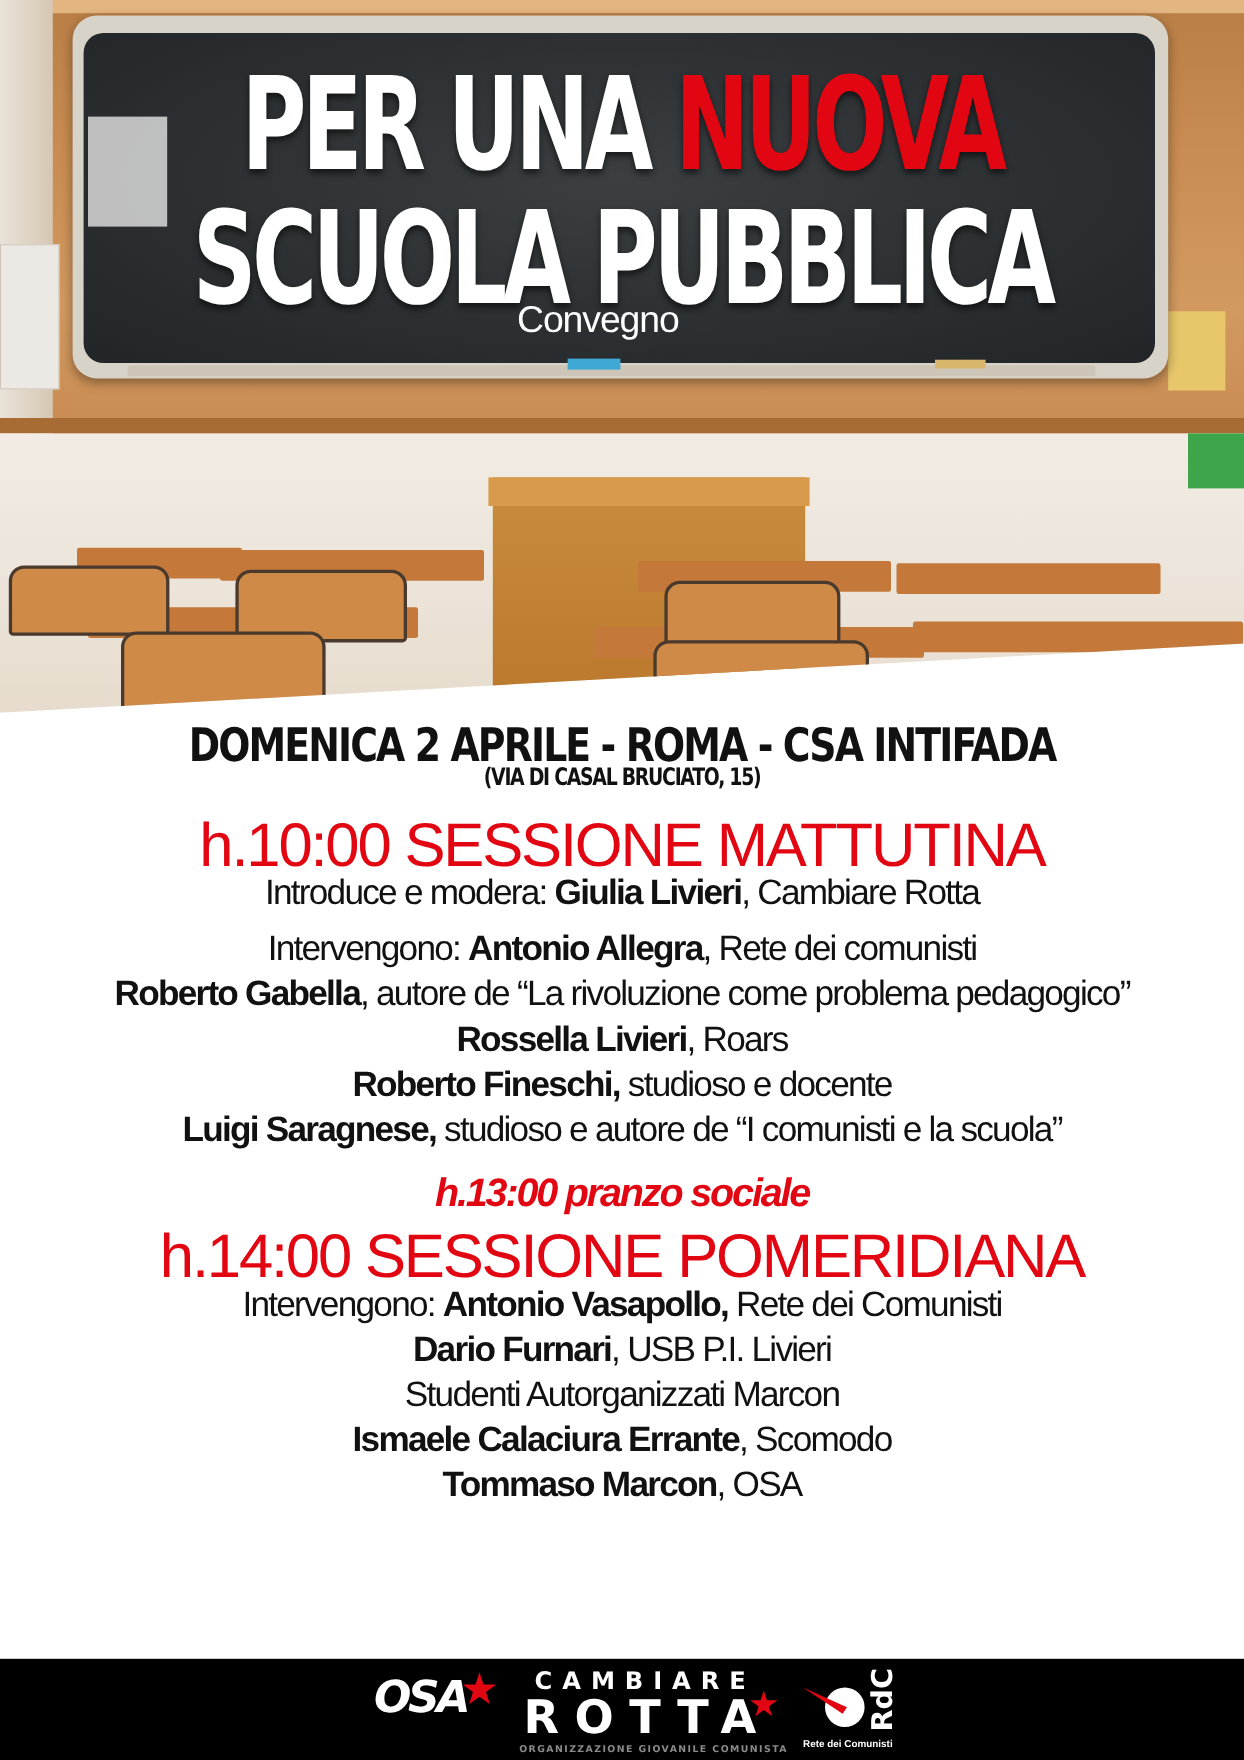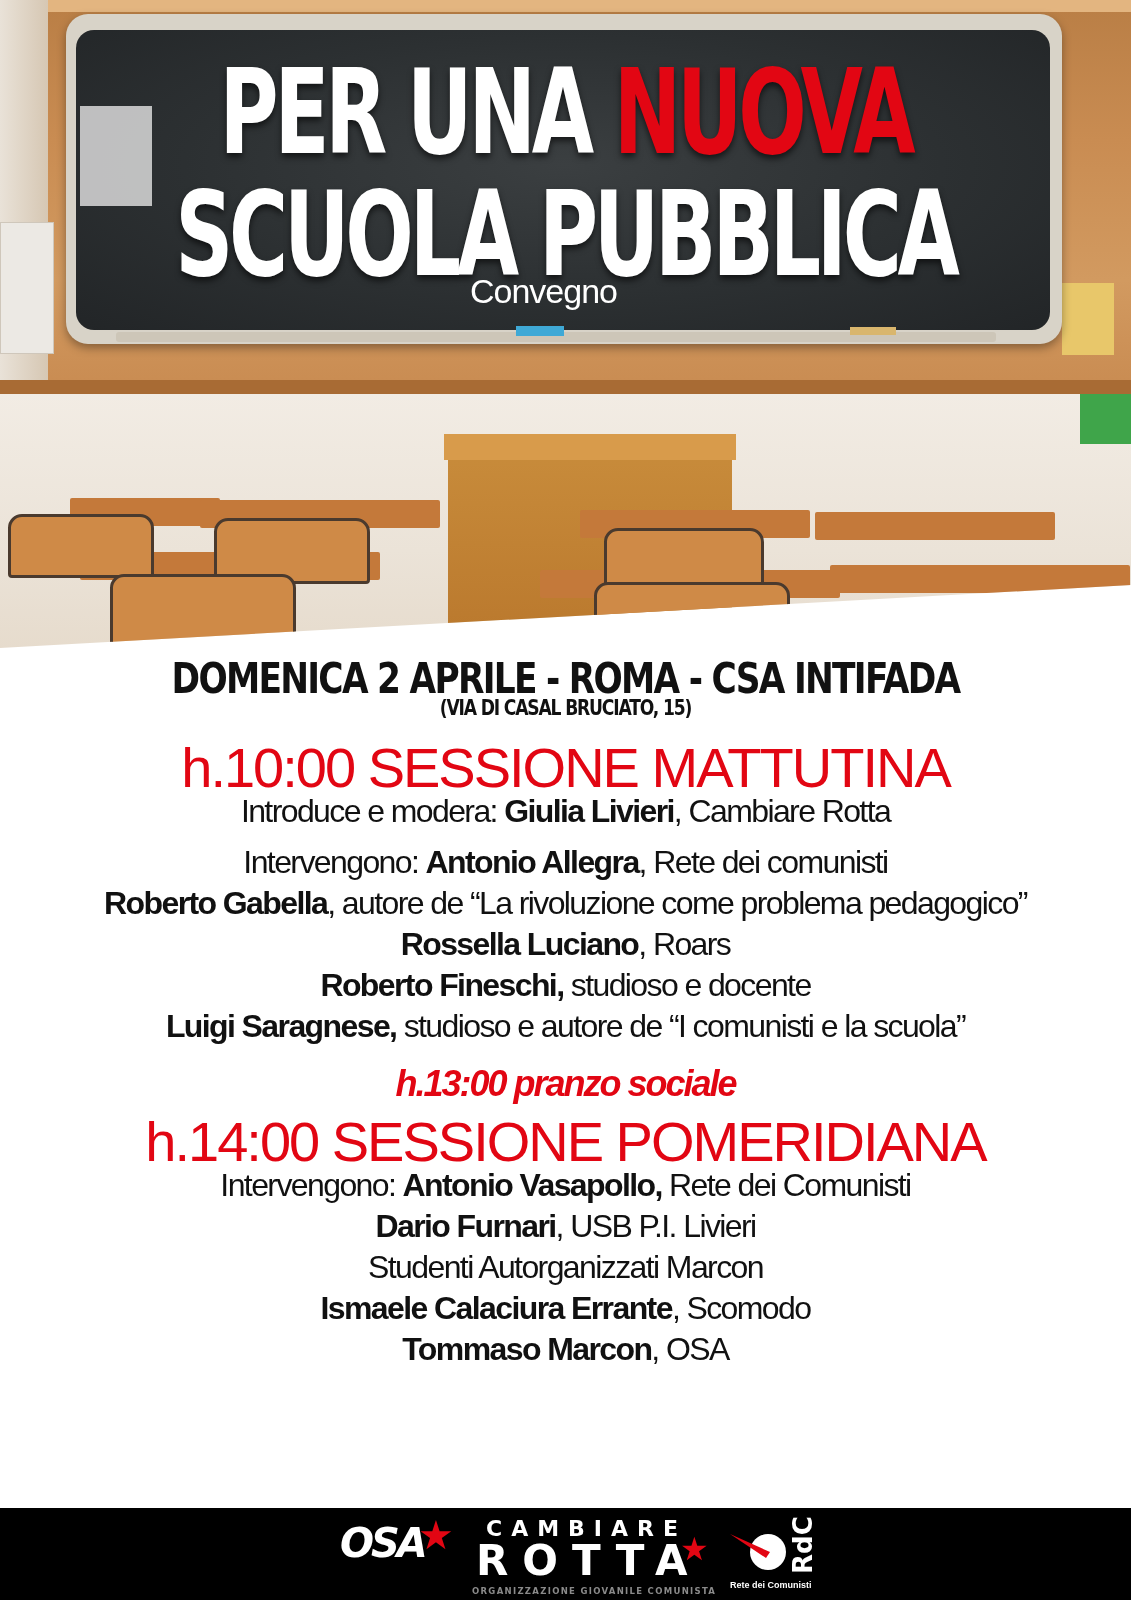--- a/index.html
+++ b/index.html
@@ -112,21 +112,21 @@
 
 <div class="content">
   <div class="when">DOMENICA 2 APRILE - ROMA - CSA INTIFADA</div>
   <div class="where">(VIA DI CASAL BRUCIATO, 15)</div>
 
   <div class="session-title s1">h.10:00 SESSIONE MATTUTINA</div>
   <div class="line"><span>Introduce e modera: </span><b>Giulia Livieri</b><span>, Cambiare Rotta</span></div>
   <div class="gap"></div>
   <div class="line"><span>Intervengono: </span><b>Antonio Allegra</b><span>, Rete dei comunisti</span></div>
   <div class="line"><b>Roberto Gabella</b><span>, autore de “La rivoluzione come problema pedagogico”</span></div>
-  <div class="line"><b>Rossella Luciano</b><span>, Roars</span></div>
+  <div class="line"><b>Rossella Livieri</b><span>, Roars</span></div>
   <div class="line"><b>Roberto Fineschi,</b><span> studioso e docente</span></div>
   <div class="line"><b>Luigi Saragnese,</b><span> studioso e autore de “I comunisti e la scuola”</span></div>
 
   <div class="lunch">h.13:00 pranzo sociale</div>
 
   <div class="session-title s2">h.14:00 SESSIONE POMERIDIANA</div>
   <div class="line"><span>Intervengono: </span><b>Antonio Vasapollo,</b><span> Rete dei Comunisti</span></div>
   <div class="line"><b>Dario Furnari</b><span>, USB P.I. Livieri</span></div>
   <div class="line"><b></b><span>Studenti Autorganizzati Marcon</span></div>
   <div class="line"><b>Ismaele Calaciura Errante</b><span>, Scomodo</span></div>

